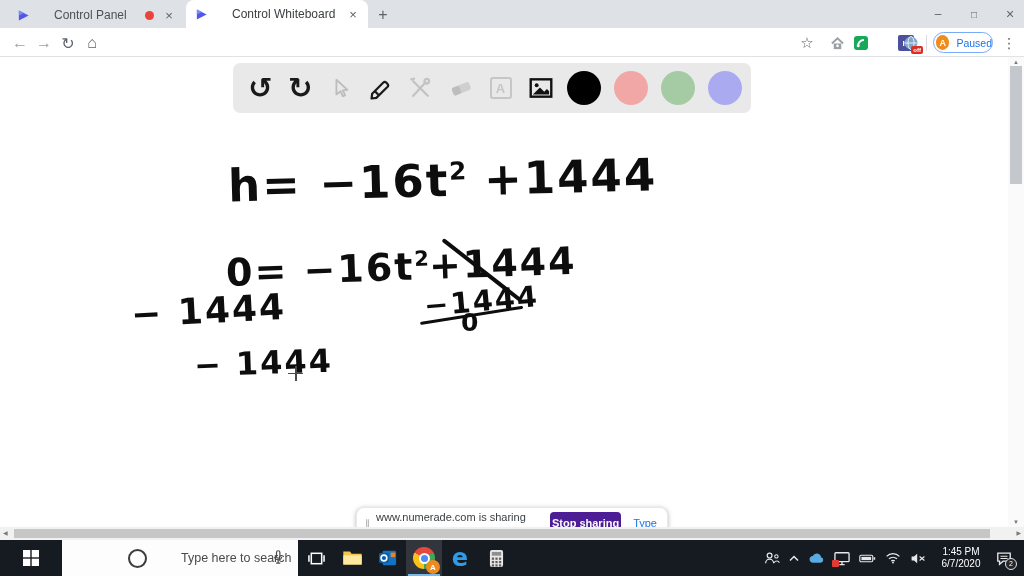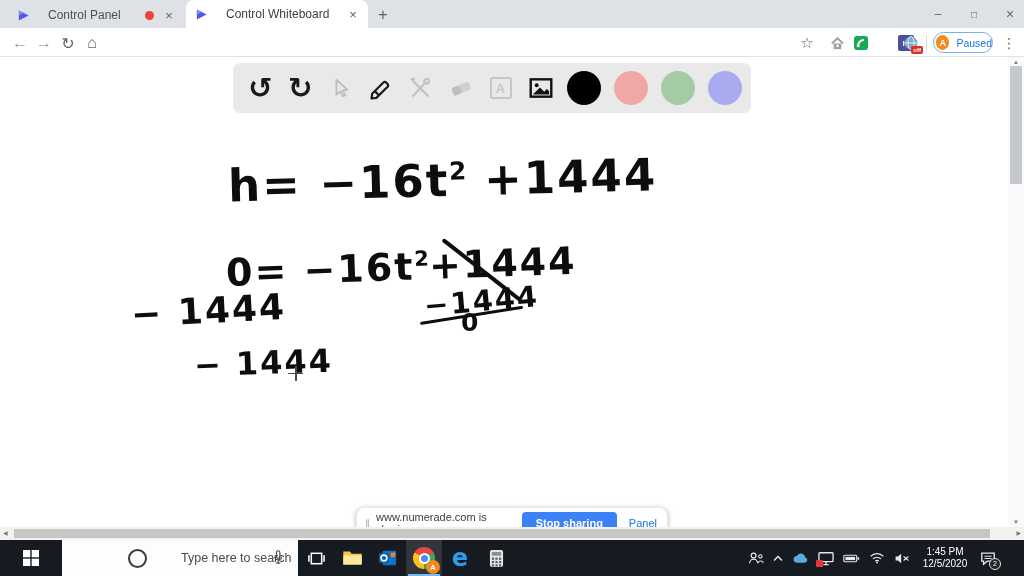--- a/index.html
+++ b/index.html
@@ -4,21 +4,21 @@
 <style>
   html,body{margin:0;padding:0;width:1024px;height:576px;overflow:hidden;
     font-family:"Liberation Sans",sans-serif;background:#fff;}
   *{box-sizing:border-box;}
 
   
   .tabstrip{position:absolute;top:0;left:0;width:1024px;height:28px;background:#dee1e6;}
   .tab{position:absolute;display:flex;align-items:center;font-size:12px;color:#4d5156;}
   .tab-inactive{left:8px;top:4px;width:176px;height:22px;}
   .tab-active{left:186px;top:0;width:182px;height:28px;background:#fff;border-radius:8px 8px 0 0;color:#3c4043;}
-  .tab-title{flex:1;white-space:nowrap;overflow:hidden;text-overflow:ellipsis;margin-left:18px;}
+  .tab-title{flex:1;white-space:nowrap;overflow:hidden;text-overflow:ellipsis;margin-left:24px;}
   .rec-dot{width:9px;height:9px;border-radius:50%;background:#e8443a;margin-right:7px;flex:none;}
   .tab-close{width:16px;height:16px;border-radius:50%;display:flex;align-items:center;justify-content:center;
     font-size:13px;color:#5f6368;margin-right:7px;flex:none;}
   .tab-logo{flex:none;margin-left:9px;width:13px;height:13px;}
   .newtab{position:absolute;left:374px;top:6px;width:18px;height:18px;display:flex;align-items:center;
     justify-content:center;font-size:16px;color:#5f6368;}
   .winctl{position:absolute;top:0;height:28px;width:32px;display:flex;align-items:center;justify-content:center;
     font-size:12px;color:#5f6368;}
   .winctl.min{left:922px;} .winctl.max{left:958px;font-size:10px;} .winctl.cls{left:994px;font-size:14px;}
 
@@ -60,22 +60,22 @@
   .ink{position:absolute;font-family:"DejaVu Sans",sans-serif;font-weight:700;color:#0d0d0d;
     white-space:nowrap;letter-spacing:2px;}
   .sup{font-size:0.55em;vertical-align:super;letter-spacing:0;}
   .stroke{position:absolute;background:#0d0d0d;transform-origin:left top;border-radius:2px;}
   .cross{position:absolute;background:#4a4a4a;}
 
   
   .sharebar{position:absolute;left:356px;top:450px;width:312px;height:32px;background:#fff;border:1px solid #e8e8e8;
     border-radius:8px;box-shadow:0 1px 5px rgba(0,0,0,.28);display:flex;align-items:center;font-size:11px;color:#3c4043;}
   .grip{color:#9aa0a6;font-size:10px;margin:0 6px 0 8px;}
-  .stopbtn{background:#3b82f6;color:#fff;font-weight:bold;font-size:11px;border:none;border-radius:4px;
-    padding:5px 14px;margin-left:8px;white-space:nowrap;}
+  .stopbtn{background:#4c1d95;color:#fff;font-weight:bold;font-size:11px;border:none;border-radius:4px;
+    padding:5px 2px;margin-left:8px;white-space:nowrap;}
   .hidelink{color:#1a73e8;font-size:11px;margin:0 10px 0 12px;}
 
   
   .vscroll{position:absolute;right:0;top:0;width:16px;height:470px;background:#fafafa;}
   .vthumb{position:absolute;left:2px;top:9px;width:12px;height:118px;background:#c4c7cc;}
   .sarrow{position:absolute;color:#7a7a7a;font-size:6px;line-height:6px;}
   .hscroll{position:absolute;left:0;top:470px;width:1024px;height:13px;background:#f1f1f1;}
   .hthumb{position:absolute;left:14px;top:2px;width:976px;height:9px;background:#c6c6c6;}
 
   
@@ -88,21 +88,21 @@
   .appbtn{width:36px;height:36px;display:flex;align-items:center;justify-content:center;flex:none;position:relative;}
   .appbtn.active{background:rgba(255,255,255,.12);}
   .appbtn.active::after{content:"";position:absolute;left:2px;right:2px;bottom:0;height:2px;background:#76b9ed;}
   .chrome-logo{width:22px;height:22px;border-radius:50%;position:relative;
     background:conic-gradient(from 60deg,#3fa757 0 120deg,#fbc116 0 240deg,#e5493d 0 360deg);}
   .chrome-logo::before{content:"";position:absolute;left:5.5px;top:5.5px;width:11px;height:11px;border-radius:50%;background:#fff;}
   .chrome-logo::after{content:"";position:absolute;left:7.5px;top:7.5px;width:7px;height:7px;border-radius:50%;background:#4c8bf5;}
   .chrome-badge{position:absolute;right:2px;bottom:2px;width:14px;height:14px;border-radius:50%;background:#ef8a1e;
     color:#fff;font-size:8px;font-weight:bold;display:flex;align-items:center;justify-content:center;z-index:2;}
   .edge-e{font-size:24px;font-weight:bold;color:#2e9ce8;font-family:"DejaVu Sans",sans-serif;line-height:1;}
-  .tray{margin-left:auto;display:flex;align-items:center;gap:9px;padding-right:22px;}
+  .tray{margin-left:auto;display:flex;align-items:center;gap:9px;padding-right:6px;}
   .trayicon{display:flex;align-items:center;justify-content:center;position:relative;}
   .clock{width:52px;text-align:center;color:#fff;font-size:10px;line-height:12px;white-space:nowrap;}
   .red-mini{position:absolute;left:-2px;bottom:-1px;width:7px;height:7px;background:#e53935;border-radius:1px;}
   .ac-badge{position:absolute;right:-5px;bottom:-4px;width:12px;height:12px;border-radius:50%;background:#262626;
     border:1.5px solid #dfe3e8;color:#fff;font-size:7px;display:flex;align-items:center;justify-content:center;}
 </style>
 </head>
 <body>
 
 <div class="tabstrip">
@@ -251,21 +251,21 @@
   <div class="ink" style="left:131px;top:233px;font-size:36px;transform:rotate(-3deg)">− 1444</div>
   <div class="ink" style="left:194px;top:287px;font-size:32px;transform:rotate(-2deg)">− 1444</div>
 
   <div class="cross" style="left:295px;top:309px;width:1.5px;height:15px"></div>
   <div class="cross" style="left:288px;top:315.5px;width:15px;height:1.5px"></div>
 
   <div class="sharebar">
     <span class="grip">∥</span>
     <span>www.numerade.com is sharing your screen.</span>
     <button class="stopbtn">Stop sharing</button>
-    <span class="hidelink">Panel</span>
+    <span class="hidelink">Type</span>
   </div>
 
   <div class="vscroll">
     <span class="sarrow" style="left:5px;top:2px">▲</span>
     <div class="vthumb"></div>
     <span class="sarrow" style="left:5px;bottom:2px">▼</span>
   </div>
   <div class="hscroll">
     <span class="sarrow" style="left:3px;top:3px">◀</span>
     <div class="hthumb"></div>
@@ -380,21 +380,21 @@
         </svg>
     </span>
     <span class="trayicon">
       <svg width="16" height="13" viewBox="0 0 20 14">
           <path d="M2 4.5 h3 L9 1 v12 L5 9.5 H2 z" fill="#e8e8e8"></path>
           <path d="M12 4.5 l6 5 M18 4.5 l-6 5" stroke="#e8e8e8" stroke-width="1.4"></path>
         </svg>
     </span>
     <span class="clock">
       <span>1:45 PM</span><br>
-      <span>12/5/2020</span>
+      <span>6/7/2020</span>
     </span>
     <span class="trayicon" style="margin-right:6px">
       <svg width="16" height="15" viewBox="0 0 18 16">
           <path d="M2 2 h14 v9 h-8 l-4 3.5 v-3.5 h-2 z" fill="none" stroke="#e8e8e8" stroke-width="1.5"></path>
           <path d="M5 5.5 h8 M5 8 h8" stroke="#e8e8e8" stroke-width="1.2"></path>
         </svg>
       <span class="ac-badge">2</span>
     </span>
   </div>
 </div>

